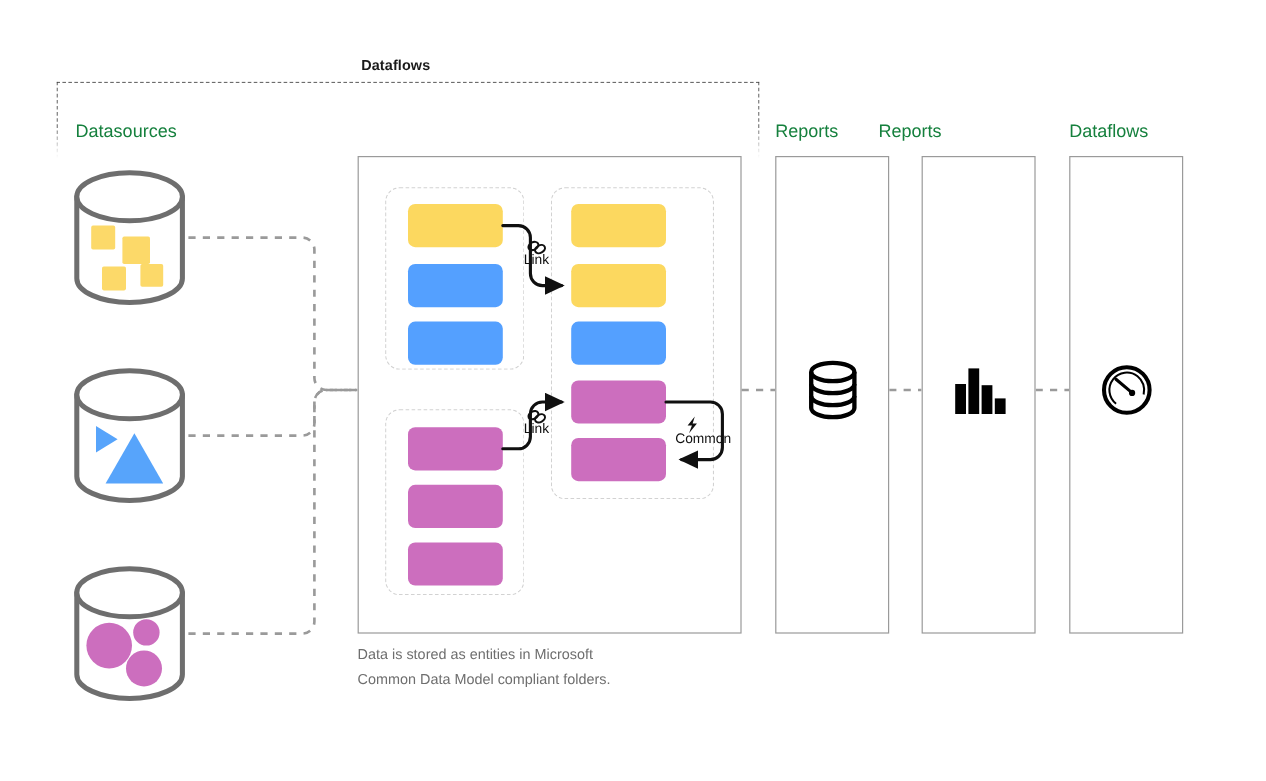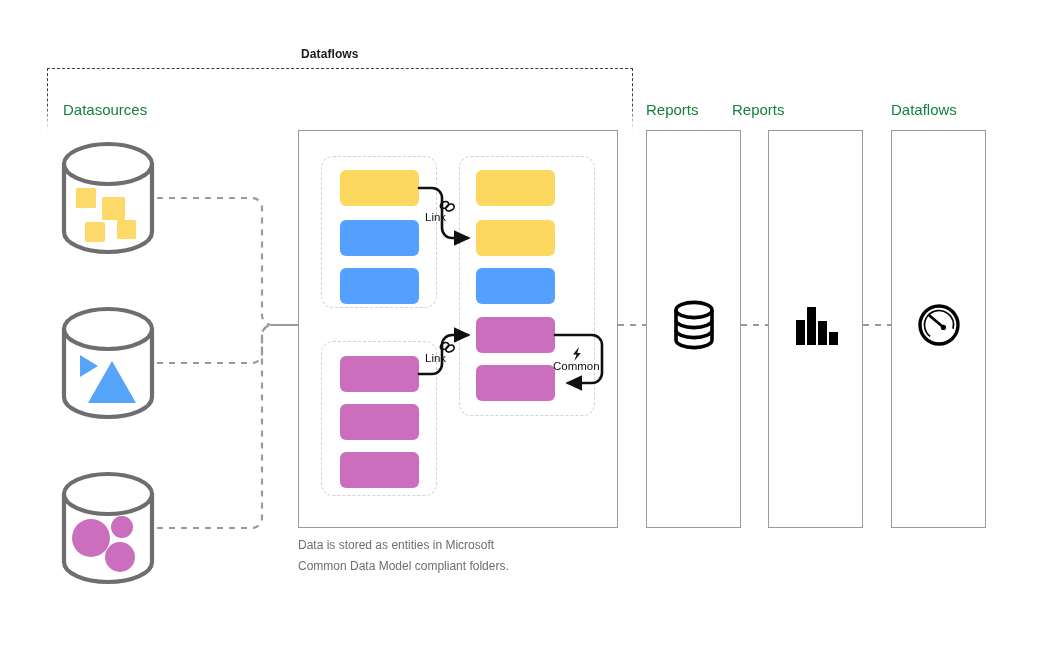--- a/index.html
+++ b/index.html
@@ -22,21 +22,21 @@
     position: absolute; top: 101px;
     font-size: 15px; color: #15803d; white-space: nowrap;
   }
   .caption {
     position: absolute; left: 298px; top: 535px;
     font-size: 12px; color: #6e6e6e; line-height: 21px;
     white-space: pre-line;
   }
   .edge-label {
     position: absolute; font-size: 11.5px; color: #101010;
-    white-space: nowrap; 
+    white-space: nowrap; text-align: center;
   }
 
   
   .dataflows-box {
     position: absolute; left: 47px; top: 68px;
     width: 586px; height: 64px;
     border: 1.6px dashed #3d3d3d;
     border-bottom: none;
     -webkit-mask-image: linear-gradient(to bottom, #000 0%, #000 58%, rgba(0,0,0,.25) 86%, rgba(0,0,0,0) 100%);
     mask-image: linear-gradient(to bottom, #000 0%, #000 58%, rgba(0,0,0,.25) 86%, rgba(0,0,0,0) 100%);

